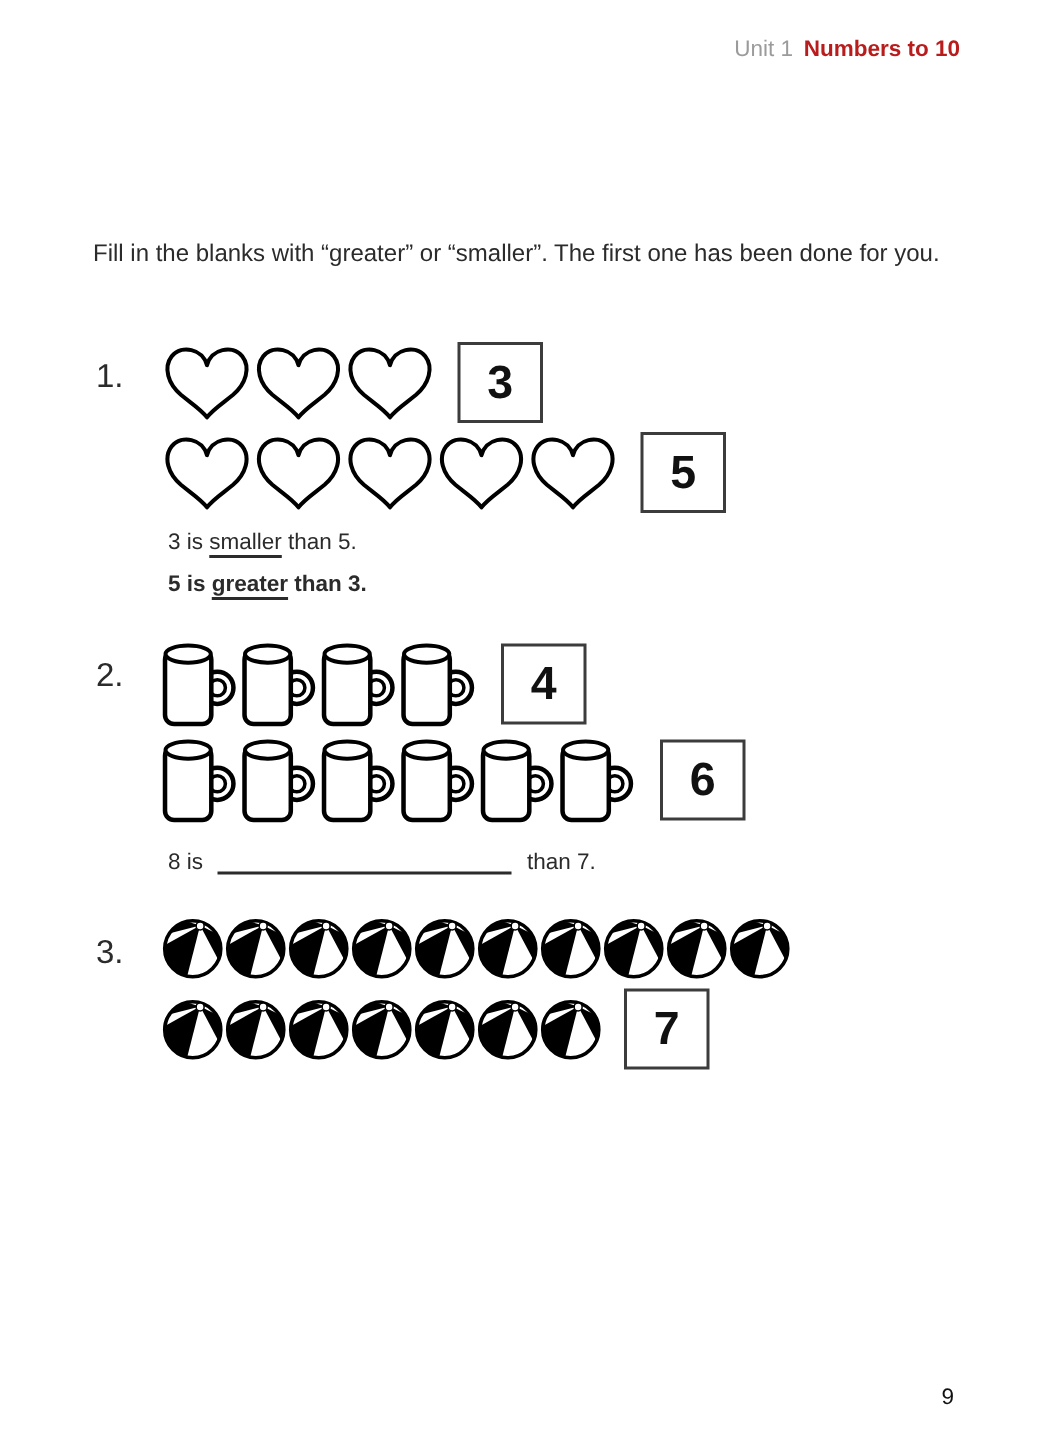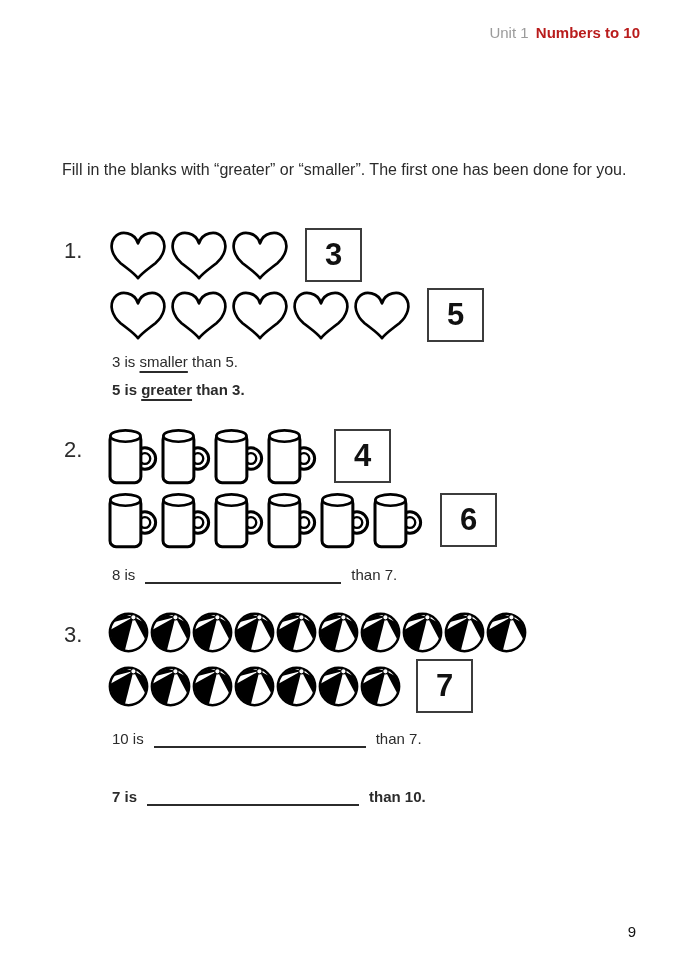--- a/index.html
+++ b/index.html
@@ -491,24 +491,20 @@
                 <g clip-path="url(#bc16)">
                   <path d="M62,12 L0,28 L22,0 Z" fill="#000"></path>
                   <path d="M62,12 L-10,52 L36,114 Z" fill="#000"></path>
                   <path d="M62,12 L106,34 L100,84 Z" fill="#000"></path>
                 </g>
                 <circle cx="62" cy="13" r="6.5" fill="#fff" stroke="#000" stroke-width="2.5"></circle>
               </svg>
             </span>
             <span class="num-box">7</span>
           </div>
-          <div class="sentences">
-            <p class="sentence"><span>10 is</span><span class="blank"></span><span>than 7.</span></p>
-            <p class="sentence"><span>7 is</span><span class="blank"></span><span>than 10.</span></p>
-          </div>
         </div>
       </div>
     </div>
 
   <div class="footer">
     <span>9</span>
   </div>
 
 </div>
 

